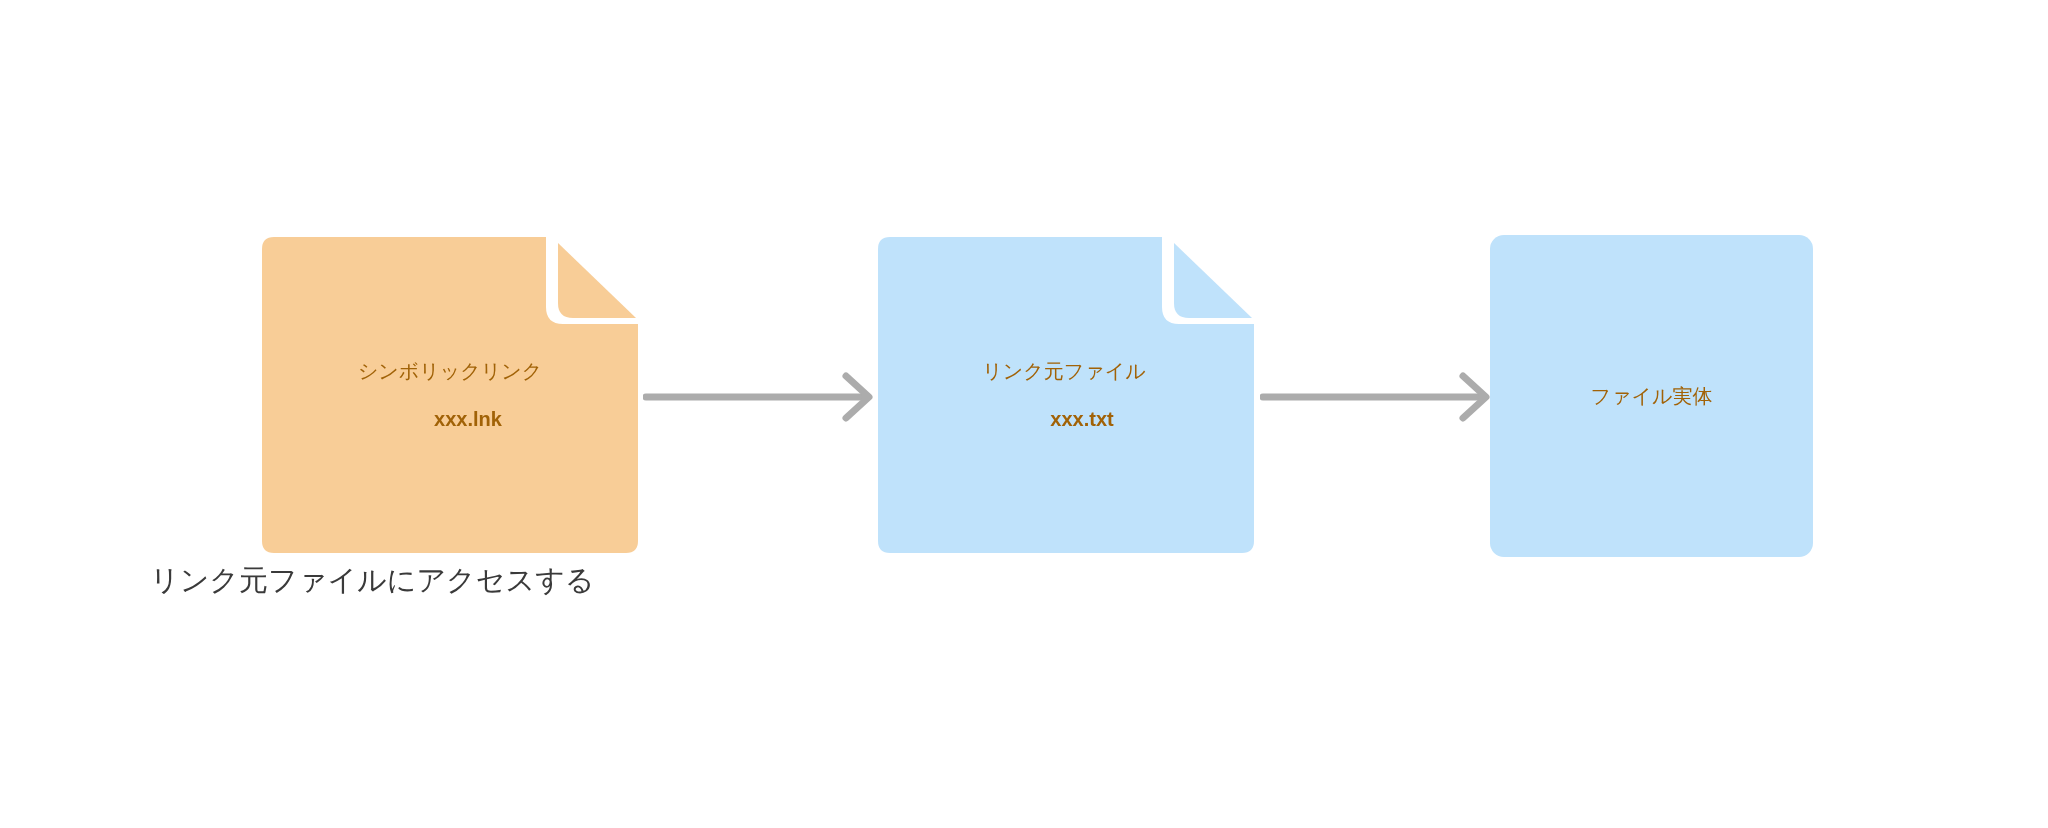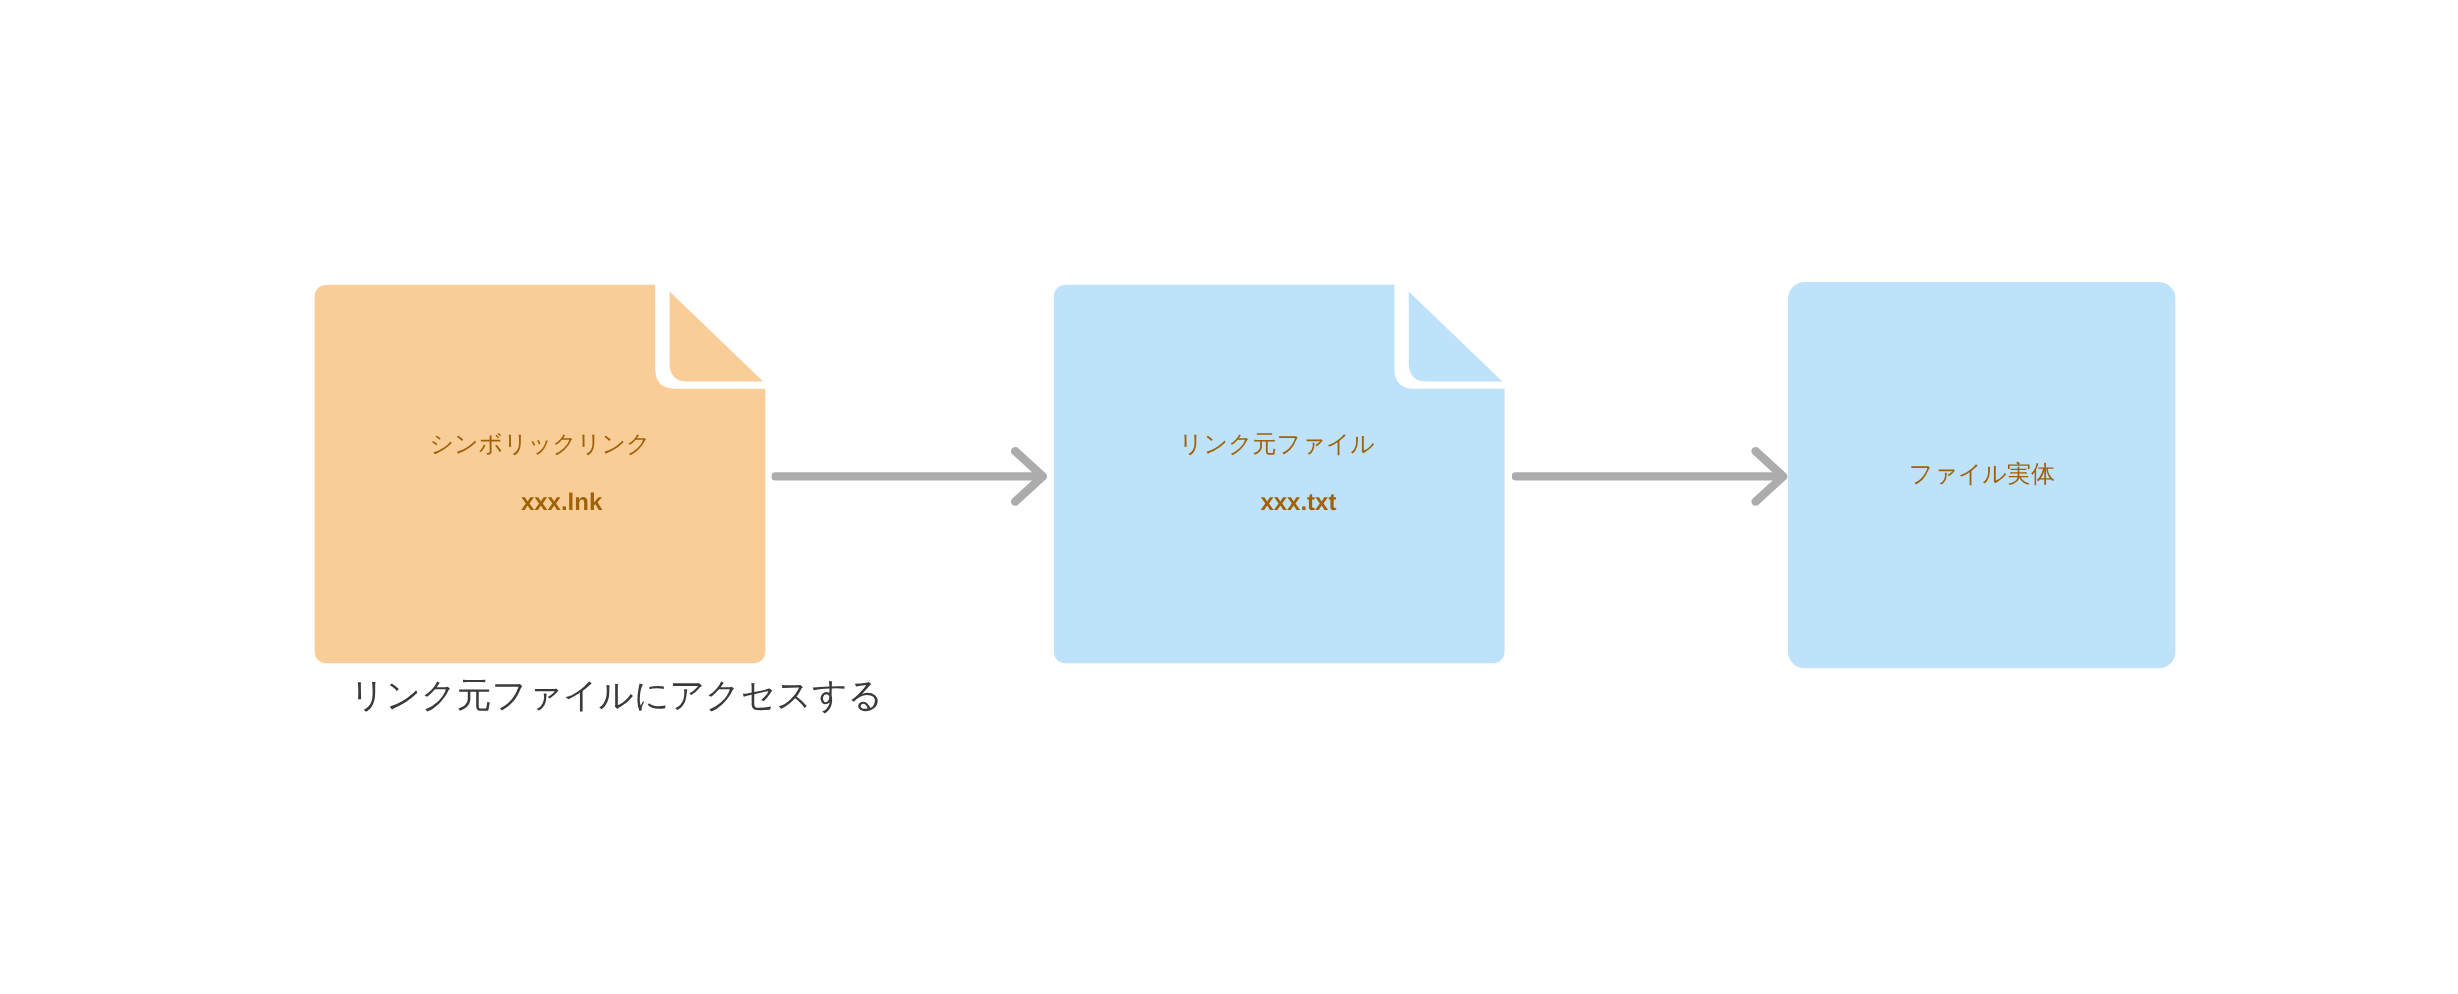--- a/index.html
+++ b/index.html
@@ -41,24 +41,24 @@
     font-weight: 700;
     margin-left: 36px;
   }
   
   #node-symlink   { left: 262px;  top: 237px; width: 376px; height: 316px; }
   #node-source    { left: 878px;  top: 237px; width: 372px; height: 316px; }
   #node-inode     { left: 1490px; top: 235px; width: 323px; height: 322px; }
 
   .caption {
     position: absolute;
-    left: 136px;
+    left: 150px;
     top: 562px;
     width: 600px;
-    text-align: right;
+    text-align: left;
     font-size: 29px;
     line-height: 36px;
     color: #3a3a3a;
   }
   .arrow {
     position: absolute;
     top: 365px;
     width: 232px;
     height: 64px;
   }

